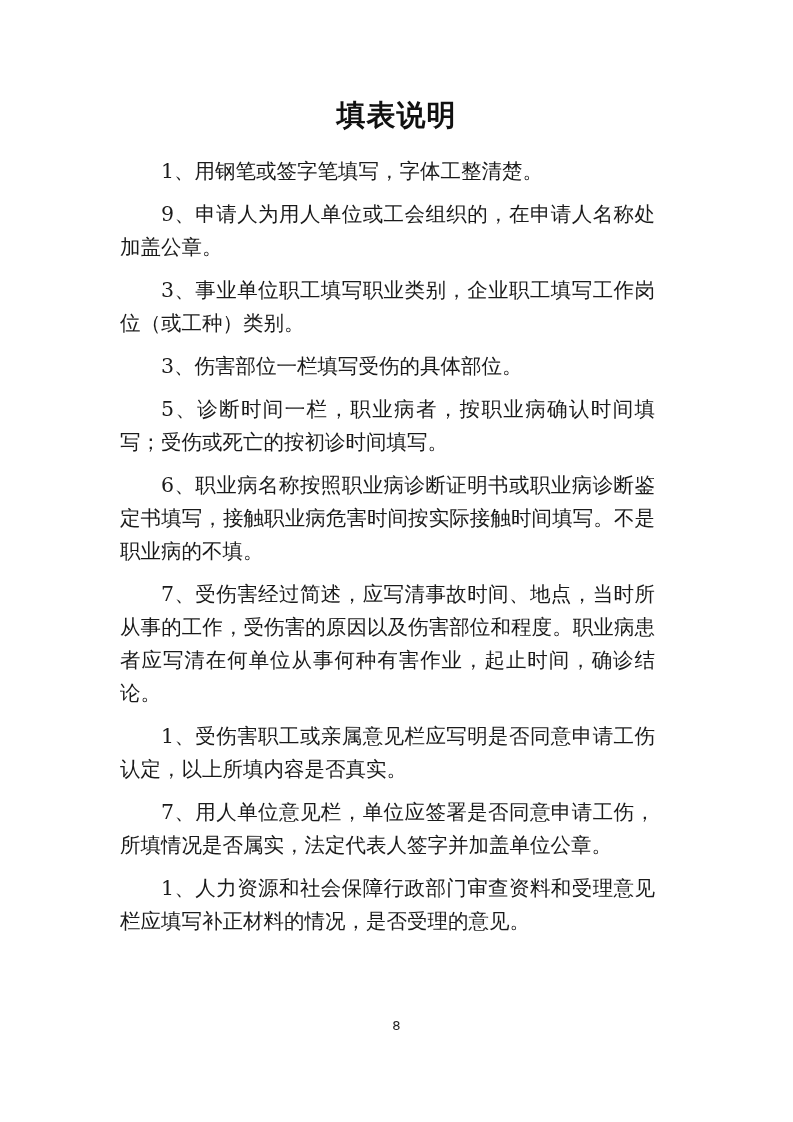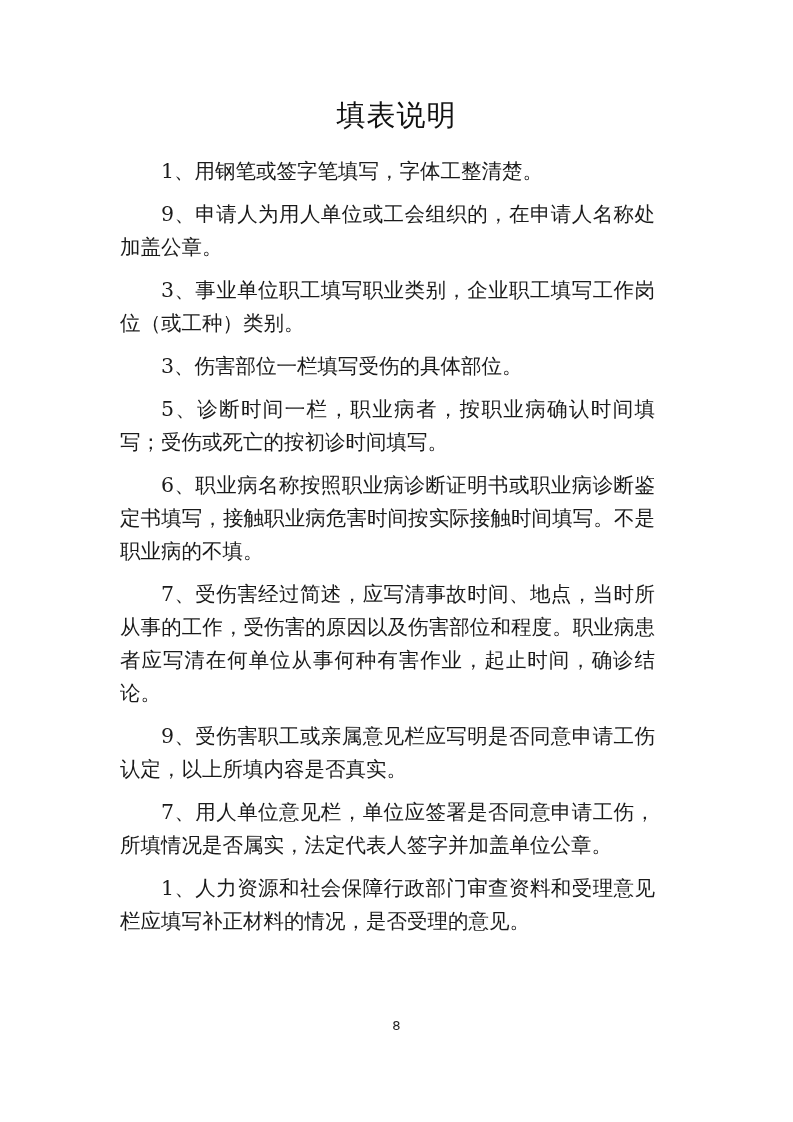--- a/index.html
+++ b/index.html
@@ -4,21 +4,21 @@
 <style>
   html, body { margin: 0; padding: 0; background: #ffffff; }
   body { width: 793px; height: 1122px; position: relative; overflow: hidden; }
   .page {
     position: absolute; left: 0; top: 0; width: 793px; height: 1122px;
     background: #ffffff; color: #1a1a1a;
     font-family: "DejaVu Serif", "Liberation Serif", serif;
   }
   .title {
     position: absolute; left: 0; top: 96px; width: 793px;
-    text-align: center; font-size: 29px; font-weight: normal;
+    text-align: center; font-size: 29px; font-weight: bold;
     font-family: "DejaVu Sans", "Liberation Sans", sans-serif;
     letter-spacing: 1px; color: #111;
   }
   .body {
     position: absolute; left: 120px; top: 155px; width: 535px;
   }
   .para {
     font-size: 20.5px; line-height: 33px; text-indent: 41px;
     margin: 0 0 10px 0; text-align: justify; word-break: break-all;
     letter-spacing: 0;
@@ -35,18 +35,18 @@
 <div class="page">
   <div class="title">填表说明</div>
   <div class="body">
     <p class="para">1、用钢笔或签字笔填写，字体工整清楚。</p>
     <p class="para">9、申请人为用人单位或工会组织的，在申请人名称处加盖公章。</p>
     <p class="para">3、事业单位职工填写职业类别，企业职工填写工作岗位（或工种）类别。</p>
     <p class="para">3、伤害部位一栏填写受伤的具体部位。</p>
     <p class="para">5、诊断时间一栏，职业病者，按职业病确认时间填写；受伤或死亡的按初诊时间填写。</p>
     <p class="para">6、职业病名称按照职业病诊断证明书或职业病诊断鉴定书填写，接触职业病危害时间按实际接触时间填写。不是职业病的不填。</p>
     <p class="para">7、受伤害经过简述，应写清事故时间、地点，当时所从事的工作，受伤害的原因以及伤害部位和程度。职业病患者应写清在何单位从事何种有害作业，起止时间，确诊结论。</p>
-    <p class="para">9、受伤害职工或亲属意见栏应写明是否同意申请工伤认定，以上所填内容是否真实。</p>
+    <p class="para">1、受伤害职工或亲属意见栏应写明是否同意申请工伤认定，以上所填内容是否真实。</p>
     <p class="para">7、用人单位意见栏，单位应签署是否同意申请工伤，所填情况是否属实，法定代表人签字并加盖单位公章。</p>
     <p class="para">1、人力资源和社会保障行政部门审查资料和受理意见栏应填写补正材料的情况，是否受理的意见。</p>
   </div>
   <div class="page-number">8</div>
 </div>
 
 </body></html>

